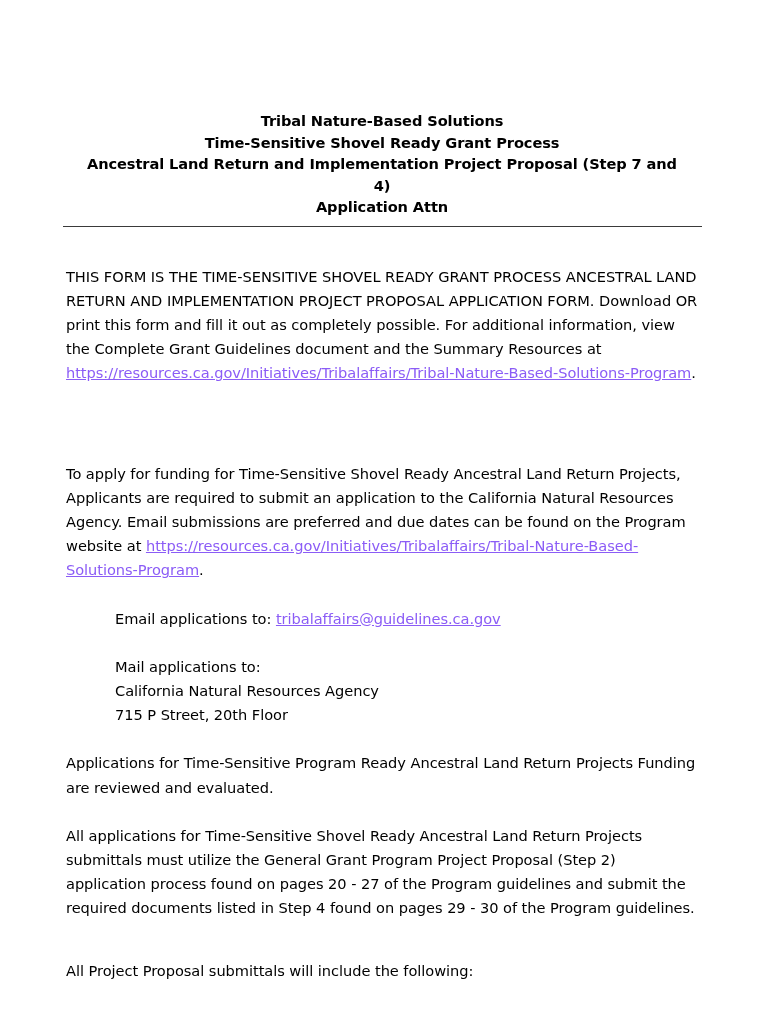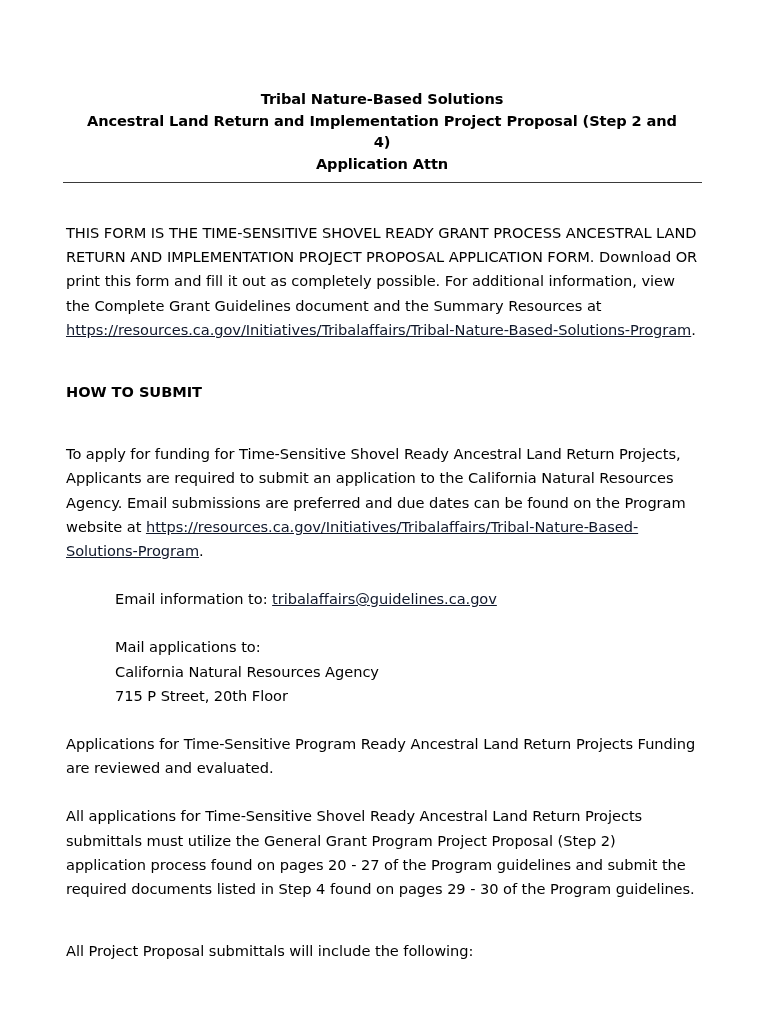--- a/index.html
+++ b/index.html
@@ -28,20 +28,21 @@
     width: 632px;
   }
 
   
   .title-block {
     text-align: center;
     font-weight: bold;
     font-size: 14.6px;
     line-height: 21.5px;
     letter-spacing: -0.1px;
+    margin-top: 22px;
   }
   .title-line {
     display: block;
   }
 
   .title-rule {
     border: none;
     border-top: 1.4px solid #3a3a3a;
     margin: 8px 0 0 0;
     width: 639px;
@@ -62,21 +63,21 @@
   .section-heading {
     font-size: 14.6px;
     font-weight: bold;
     line-height: 24.2px;
     margin: 0;
     letter-spacing: -0.05px;
   }
 
   a.doc-link,
   .doc-link {
-    color: #0f172a;
+    color: #8b5cf6;
     text-decoration: underline;
     word-break: break-word;
   }
 
   .indent-block {
     margin-left: 49px;
   }
   .addr-line {
     font-size: 14.6px;
     line-height: 24.2px;
@@ -85,43 +86,43 @@
   }
 </style>
 </head>
 <body>
 
 <div class="page">
   <div class="content">
 
     <div class="title-block">
       <span class="title-line">Tribal Nature-Based Solutions</span>
-      <span class="title-line">Ancestral Land Return and Implementation Project Proposal (Step 2 and</span>
+      <span class="title-line">Time-Sensitive Shovel Ready Grant Process</span>
+      <span class="title-line">Ancestral Land Return and Implementation Project Proposal (Step 7 and</span>
       <span class="title-line">4)</span>
       <span class="title-line">Application Attn</span>
     </div>
 
     <hr class="title-rule">
 
     <div class="spacer-lg"></div>
 
     <p class="body-para"><span>THIS FORM IS THE TIME-SENSITIVE SHOVEL READY GRANT PROCESS ANCESTRAL LAND RETURN AND IMPLEMENTATION PROJECT PROPOSAL APPLICATION FORM. Download OR print this form and fill it out as completely possible. For additional information, view the Complete Grant Guidelines document and the Summary Resources at </span><a class="doc-link" href="#">https://resources.ca.gov/Initiatives/Tribalaffairs/Tribal-Nature-Based-Solutions-Program</a><span>.</span></p>
 
     <div class="spacer-lg"></div>
 
-    <p class="section-heading">HOW TO SUBMIT</p>
 
     <div class="spacer-lg"></div>
 
     <p class="body-para"><span>To apply for funding for Time-Sensitive Shovel Ready Ancestral Land Return Projects, Applicants are required to submit an application to the California Natural Resources Agency. Email submissions are preferred and due dates can be found on the Program website at </span><a class="doc-link" href="#">https://resources.ca.gov/Initiatives/Tribalaffairs/Tribal-Nature-Based-Solutions-Program</a><span>.</span></p>
 
     <div class="spacer-md"></div>
 
     <div class="indent-block">
-      <p class="addr-line"><span>Email information to: </span><a class="doc-link" href="#">tribalaffairs@guidelines.ca.gov</a></p>
+      <p class="addr-line"><span>Email applications to: </span><a class="doc-link" href="#">tribalaffairs@guidelines.ca.gov</a></p>
 
       <div class="spacer-md"></div>
 
       <p class="addr-line">Mail applications to:</p>
       <p class="addr-line">California Natural Resources Agency</p>
       <p class="addr-line">715 P Street, 20th Floor</p>
     </div>
 
     <div class="spacer-md"></div>
 

